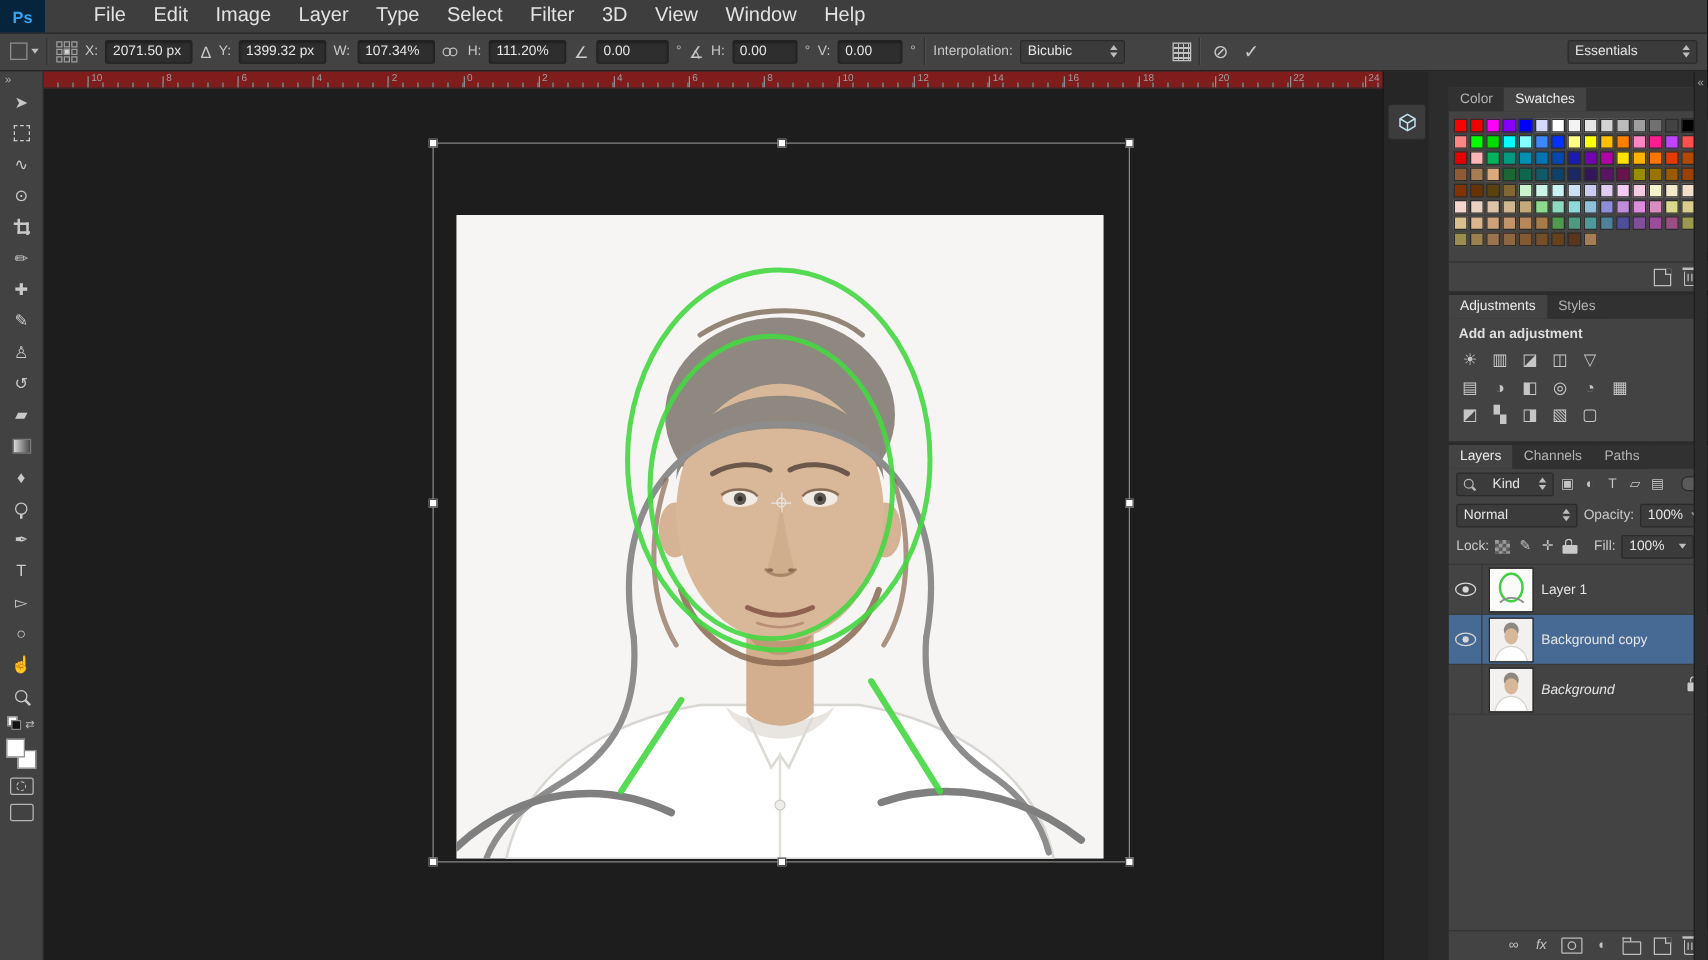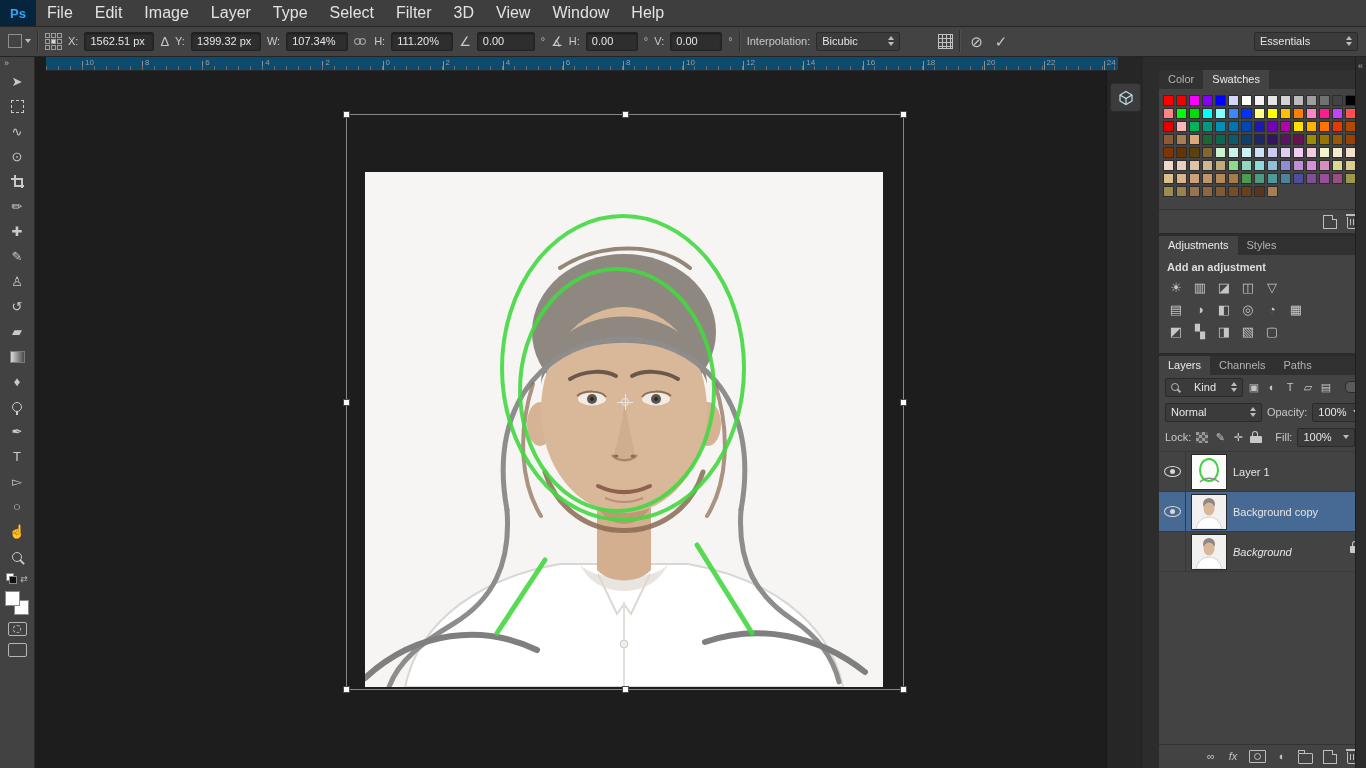--- a/index.html
+++ b/index.html
@@ -1,21 +1,21 @@
 <!DOCTYPE html>
 <html><head>
 <meta charset="utf-8">
 <style>
   html,body{margin:0;padding:0;background:#000;}
   #app{position:relative;width:1366px;height:768px;background:#1d1d1d;overflow:hidden;
        font-family:"Liberation Sans",sans-serif;color:#d6d6d6;}
 
   
   #menubar{position:absolute;left:0;top:0;width:1366px;height:26px;background:#3e3e3e;
-           border-bottom:1px solid #262626;display:flex;align-items:center;z-index:6;}
+           border-bottom:1px solid #262626;display:flex;align-items:center;z-index:6;gap:28px;}
   #ps-logo{width:36px;height:26px;background:#07243d;color:#35a5f5;font-weight:bold;
            font-size:13px;display:flex;align-items:center;justify-content:center;}
   #menu-items{display:flex;}
   .menu-item{padding:0 11px;font-size:16px;color:#e2e2e2;line-height:26px;cursor:default;}
 
   
   #optionsbar{position:absolute;left:0;top:26px;width:1366px;height:31px;background:#434343;
               border-bottom:1px solid #242424;display:flex;align-items:center;gap:6px;
               padding:0 8px;box-sizing:border-box;font-size:11px;z-index:5;}
   .lbl{color:#c9c9c9;font-size:11px;}
@@ -81,22 +81,22 @@
   .swap-glyph{font-size:9px;color:#bdbdbd;}
   .fgbg-wrap{position:relative;width:24px;height:24px;}
   #bg-swatch{position:absolute;right:0;bottom:0;width:15px;height:15px;border:1px solid #8b8b8b;box-sizing:border-box;}
   #fg-swatch{position:absolute;left:0;top:0;width:15px;height:15px;border:1px solid #8b8b8b;z-index:1;box-sizing:border-box;}
   .icon-quickmask{width:17px;height:12px;border:1px solid #b5b5b5;border-radius:2px;position:relative;display:inline-block;}
   .icon-quickmask::after{content:"";position:absolute;left:4px;top:2px;width:6px;height:6px;
         border:1px dashed #b5b5b5;border-radius:50%;}
   .icon-screen{width:17px;height:12px;border:1px solid #b5b5b5;border-radius:2px;display:inline-block;}
 
   
-  #ruler{position:absolute;left:34px;top:57px;width:1072px;height:13px;background:#0c4a6e;
-         border-bottom:1px solid #2a2a2a;overflow:hidden;z-index:3;margin-left:12px;}
+  #ruler{position:absolute;left:34px;top:57px;width:1072px;height:13px;background:#7f1d1d;
+         border-bottom:1px solid #2a2a2a;overflow:hidden;z-index:3;}
   #ruler::after{content:"";position:absolute;left:0;right:0;bottom:0;height:4px;
          background:repeating-linear-gradient(to right,#6e6e6e 0 1px,transparent 1px 12px);}
   .ruler-tick{position:absolute;bottom:0;width:1px;height:9px;background:#8f8f8f;}
   .ruler-num{position:absolute;top:1px;font-size:8px;color:#9e9e9e;}
 
   
   #canvas-area{position:absolute;left:34px;top:70px;width:1072px;height:698px;background:#1d1d1d;overflow:hidden;}
   #document-image{position:absolute;left:331px;top:102px;width:518px;height:515px;}
   #document-image svg{display:block;}
   #transform-box{position:absolute;left:312px;top:44px;width:556px;height:574px;
@@ -226,21 +226,21 @@
         <span></span>
         <span></span>
       <span></span>
         <span class="sel"></span>
         <span></span>
       <span></span>
         <span></span>
         <span></span>
     </span>
     <span class="lbl">X:</span>
-    <span class="well w-x">1562.51 px</span>
+    <span class="well w-x">2071.50 px</span>
     <span class="optglyph">Δ</span>
     <span class="lbl">Y:</span>
     <span class="well w-x">1399.32 px</span>
     <span class="lbl">W:</span>
     <span class="well w-wh">107.34%</span>
     <span class="icon-chain"></span>
     <span class="lbl">H:</span>
     <span class="well w-wh">111.20%</span>
     <span class="optglyph">∠</span>
     <span class="well w-ang">0.00</span>

